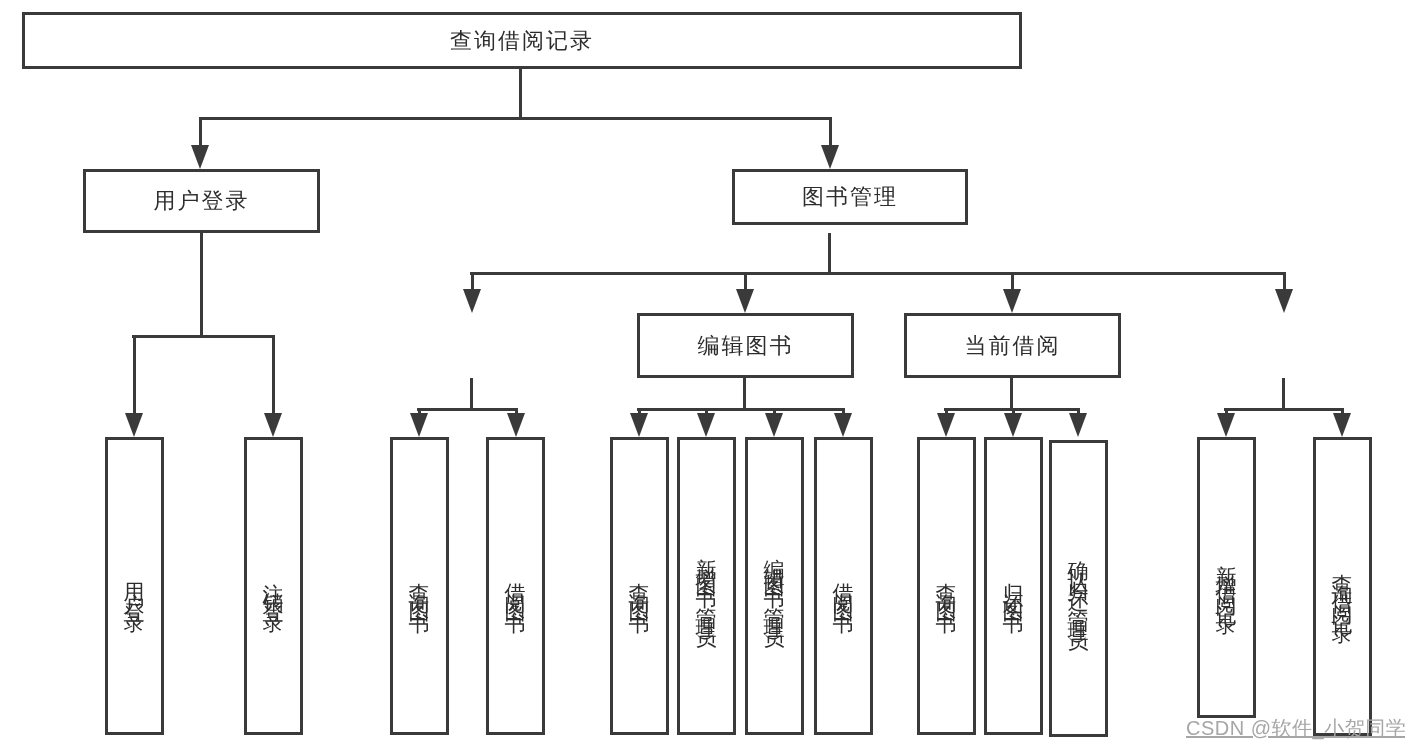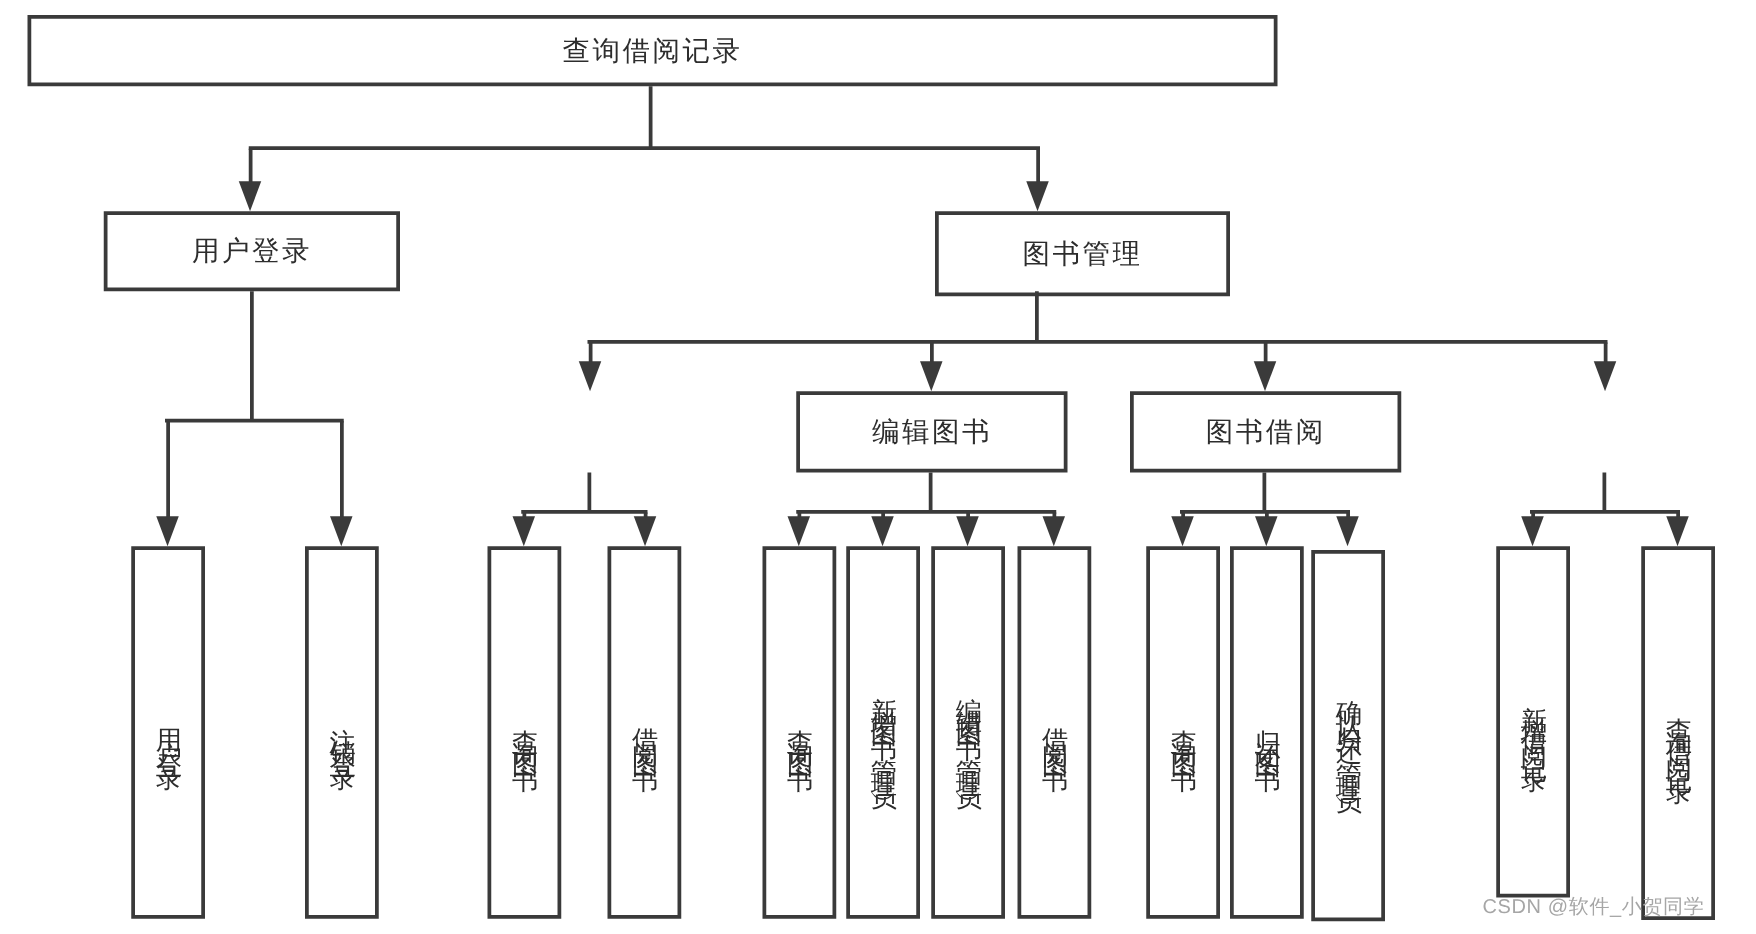--- a/index.html
+++ b/index.html
@@ -19,60 +19,60 @@
     font-size:21px; letter-spacing:10px; line-height:1;
   }
   .ln { position:absolute; background:#3a3a3a; }
   .ah {
     position:absolute; width:0; height:0;
     border-left:9px solid transparent; border-right:9px solid transparent;
     border-top:24px solid #3a3a3a;
   }
   .watermark {
     position:absolute; left:1186px; top:715px; z-index:9;
-    font-size:16px; color:#a6a6a6; letter-spacing:0.5px; white-space:nowrap;
+    font-size:20px; color:#a6a6a6; letter-spacing:0.5px; white-space:nowrap;text-decoration:underline;
   }
 </style>
 </head>
 <body>
 
 <div class="stage">
 
   <div class="box hbox" style="left:22px;top:12px;width:1000px;height:57px;">查询借阅记录</div>
 
   <div class="ln" style="left:519px;top:69px;width:3px;height:49px;"></div>
   <div class="ln" style="left:199px;top:117px;width:633px;height:3px;"></div>
   <div class="ln" style="left:199px;top:119px;width:3px;height:29px;"></div>
   <div class="ah" style="left:191px;top:145px;"></div>
   <div class="ln" style="left:829px;top:119px;width:3px;height:29px;"></div>
   <div class="ah" style="left:821px;top:145px;"></div>
 
   <div class="box hbox" style="left:83px;top:169px;width:237px;height:64px;">用户登录</div>
-  <div class="box hbox" style="left:748px;top:169px;width:236px;height:68px;">图书管理</div>
+  <div class="box hbox" style="left:732px;top:169px;width:236px;height:56px;">图书管理</div>
 
   <div class="ln" style="left:200px;top:233px;width:3px;height:103px;"></div>
   <div class="ln" style="left:132px;top:335px;width:143px;height:3px;"></div>
   <div class="ln" style="left:133px;top:337px;width:3px;height:78px;"></div>
   <div class="ah" style="left:125px;top:413px;"></div>
   <div class="ln" style="left:272px;top:337px;width:3px;height:78px;"></div>
   <div class="ah" style="left:264px;top:413px;"></div>
 
   <div class="ln" style="left:828px;top:233px;width:3px;height:39px;"></div>
   <div class="ln" style="left:470px;top:272px;width:816px;height:3px;"></div>
   <div class="ln" style="left:471px;top:274px;width:3px;height:18px;"></div>
   <div class="ah" style="left:463px;top:289px;"></div>
   <div class="ln" style="left:744px;top:274px;width:3px;height:18px;"></div>
   <div class="ah" style="left:736px;top:289px;"></div>
   <div class="ln" style="left:1011px;top:274px;width:3px;height:18px;"></div>
   <div class="ah" style="left:1003px;top:289px;"></div>
   <div class="ln" style="left:1283px;top:274px;width:3px;height:18px;"></div>
   <div class="ah" style="left:1275px;top:289px;"></div>
 
   <div class="box hbox" style="left:637px;top:313px;width:217px;height:65px;">编辑图书</div>
-  <div class="box hbox" style="left:904px;top:313px;width:217px;height:65px;">图书借阅</div>
+  <div class="box hbox" style="left:904px;top:313px;width:217px;height:65px;">当前借阅</div>
 
   <div class="ln" style="left:470px;top:378px;width:3px;height:32px;"></div>
   <div class="ln" style="left:417px;top:408px;width:101px;height:3px;"></div>
   <div class="ln" style="left:418px;top:410px;width:3px;height:5px;"></div>
   <div class="ah" style="left:410px;top:413px;"></div>
   <div class="ln" style="left:515px;top:410px;width:3px;height:5px;"></div>
   <div class="ah" style="left:507px;top:413px;"></div>
 
   <div class="ln" style="left:743px;top:378px;width:3px;height:32px;"></div>
   <div class="ln" style="left:637px;top:408px;width:208px;height:3px;"></div>

